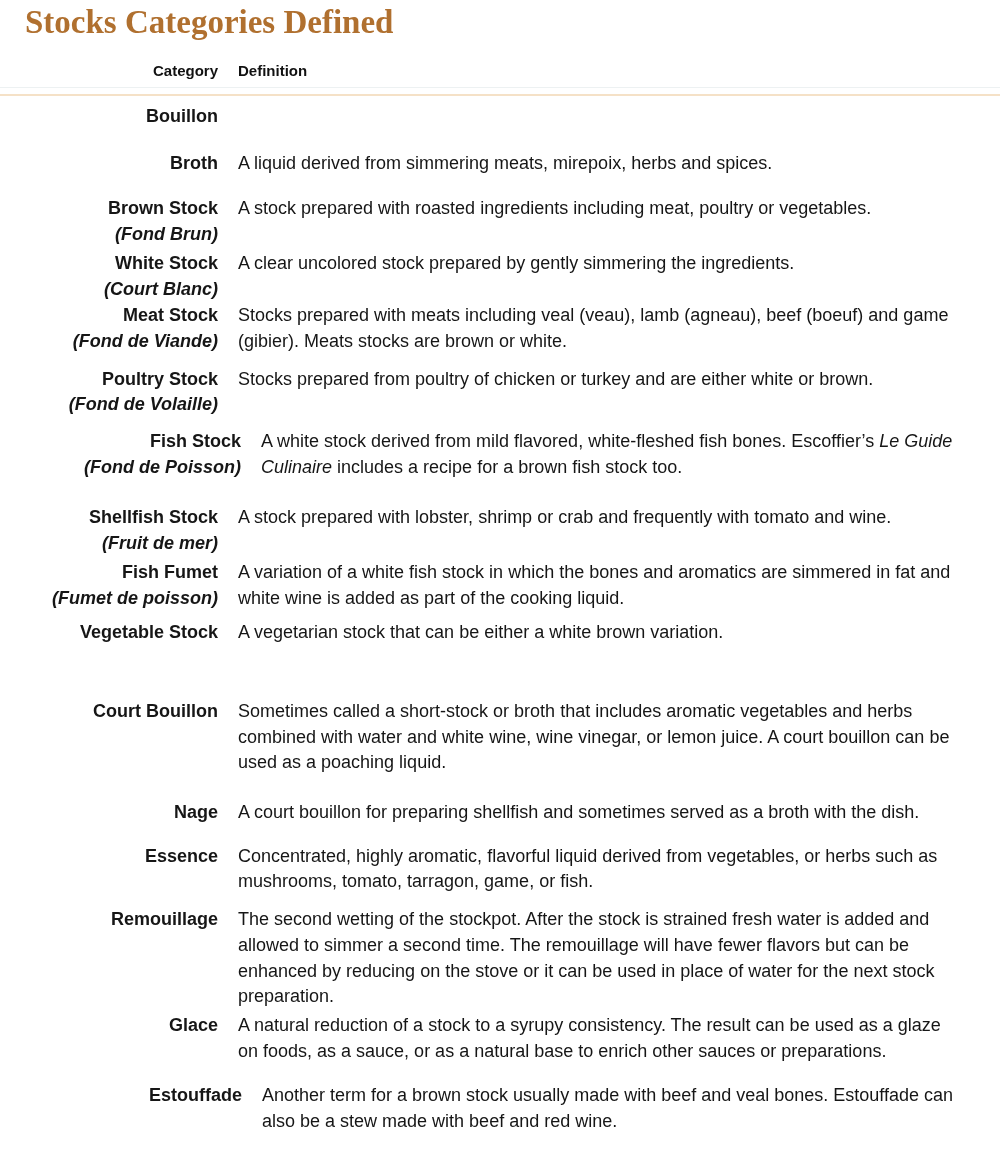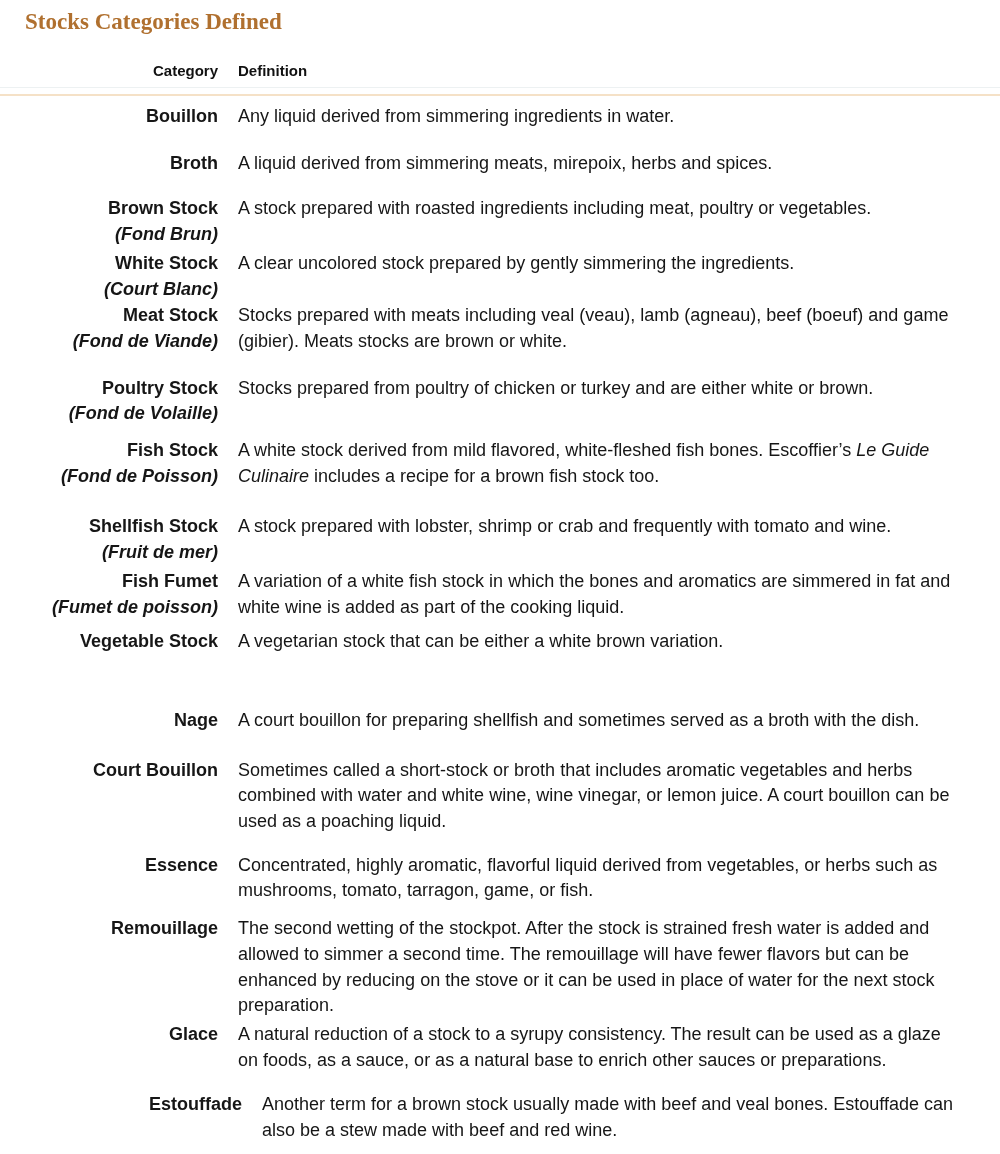--- a/index.html
+++ b/index.html
@@ -15,21 +15,21 @@
     overflow: hidden;
   }
   .page {
     width: 1000px;
     height: 1154px;
     box-sizing: border-box;
   }
   .title {
     font-family: "Liberation Serif", serif;
     font-weight: bold;
-    font-size: 23px;
+    font-size: 33px;
     line-height: 38px;
     color: var(--color-title, #B0702F);
     margin: 3px 0 0 25px;
   }
   .table {
     margin-top: 16px;
   }
   .header-row {
     display: grid;
     grid-template-columns: 218px 722px;
@@ -69,22 +69,22 @@
     font-style: italic;
   }
   .definition { text-align: left; }
   .definition .it { font-style: italic; }
   
   .tbody .row:nth-child(1)  { margin-top: 8px;  }
   .tbody .row:nth-child(2)  { margin-top: 21px; }
   .tbody .row:nth-child(3)  { margin-top: 20px; }
   .tbody .row:nth-child(4)  { margin-top: 3px;  }
   .tbody .row:nth-child(5)  { margin-top: 1px;  }
-  .tbody .row:nth-child(6)  { margin-top: 21px;  }
-  .tbody .row:nth-child(7)  { margin-top: 11px; }
+  .tbody .row:nth-child(6)  { margin-top: 12px;  }
+  .tbody .row:nth-child(7)  { margin-top: 11px; padding-left: 23px; }
   .tbody .row:nth-child(8)  { margin-top: 25px; }
   .tbody .row:nth-child(9)  { margin-top: 3px;  }
   .tbody .row:nth-child(10) { margin-top: 9px;  }
   .tbody .row:nth-child(11) { margin-top: 53px; }
   .tbody .row:nth-child(12) { margin-top: 24px; }
   .tbody .row:nth-child(13) { margin-top: 18px; }
   .tbody .row:nth-child(14) { margin-top: 12px; }
   .tbody .row:nth-child(15) { margin-top: 3px;  }
   .tbody .row:nth-child(16) { margin-top: 19px; margin-left: 24px; }
 </style>
@@ -99,21 +99,20 @@
       <div class="header-cat">Category</div>
       <div class="header-def">Definition</div>
     </div>
     <div class="rule-faint"></div>
     <div class="rule-tan"></div>
     <div class="tbody">
         <div class="row">
           <div class="category">
             <div>Bouillon</div>
           </div>
-          <div class="definition"><span>Any liquid derived from simmering ingredients in water.</span></div>
         </div>
         <div class="row">
           <div class="category">
             <div>Broth</div>
           </div>
           <div class="definition"><span>A liquid derived from simmering meats, mirepoix, herbs and spices.</span></div>
         </div>
         <div class="row">
           <div class="category">
             <div>Brown Stock</div>
@@ -164,29 +163,29 @@
           <div class="definition"><span>A variation of a white fish stock in which the bones and aromatics are simmered in fat and white wine is added as part of the cooking liquid.</span></div>
         </div>
         <div class="row">
           <div class="category">
             <div>Vegetable Stock</div>
           </div>
           <div class="definition"><span>A vegetarian stock that can be either a white brown variation.</span></div>
         </div>
         <div class="row">
           <div class="category">
+            <div>Court Bouillon</div>
+          </div>
+          <div class="definition"><span>Sometimes called a short-stock or broth that includes aromatic vegetables and herbs combined with water and white wine, wine vinegar, or lemon juice. A court bouillon can be used as a poaching liquid.</span></div>
+        </div>
+        <div class="row">
+          <div class="category">
             <div>Nage</div>
           </div>
           <div class="definition"><span>A court bouillon for preparing shellfish and sometimes served as a broth with the dish.</span></div>
-        </div>
-        <div class="row">
-          <div class="category">
-            <div>Court Bouillon</div>
-          </div>
-          <div class="definition"><span>Sometimes called a short-stock or broth that includes aromatic vegetables and herbs combined with water and white wine, wine vinegar, or lemon juice. A court bouillon can be used as a poaching liquid.</span></div>
         </div>
         <div class="row">
           <div class="category">
             <div>Essence</div>
           </div>
           <div class="definition"><span>Concentrated, highly aromatic, flavorful liquid derived from vegetables, or herbs such as mushrooms, tomato, tarragon, game, or fish.</span></div>
         </div>
         <div class="row">
           <div class="category">
             <div>Remouillage</div>

